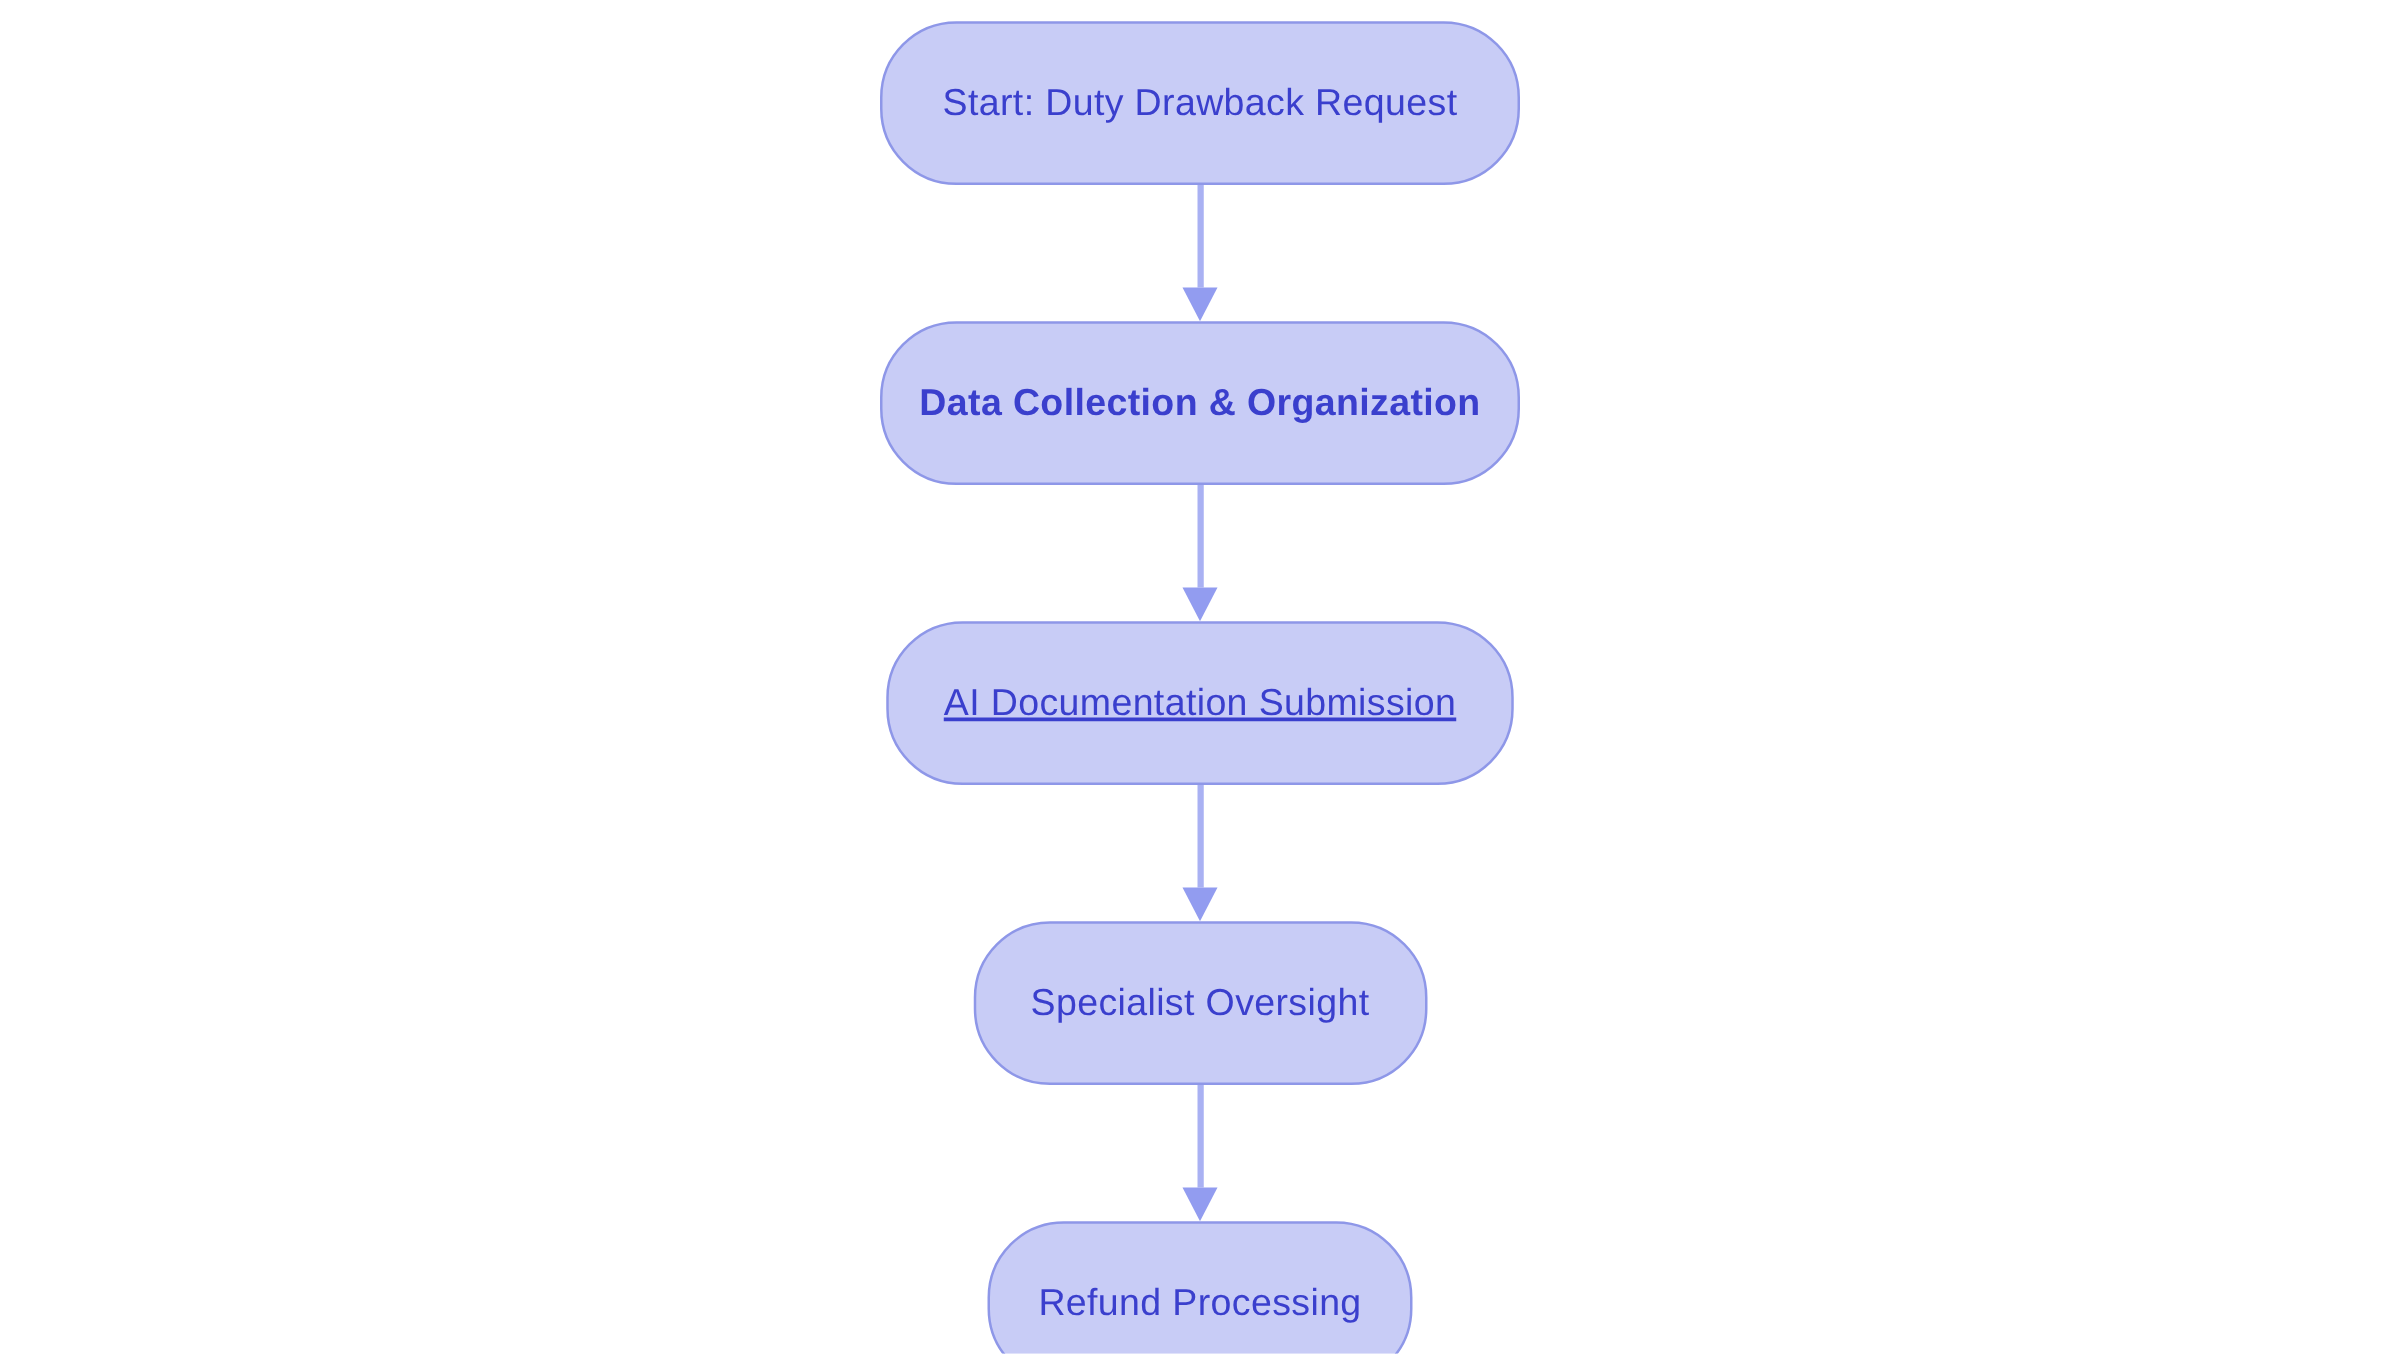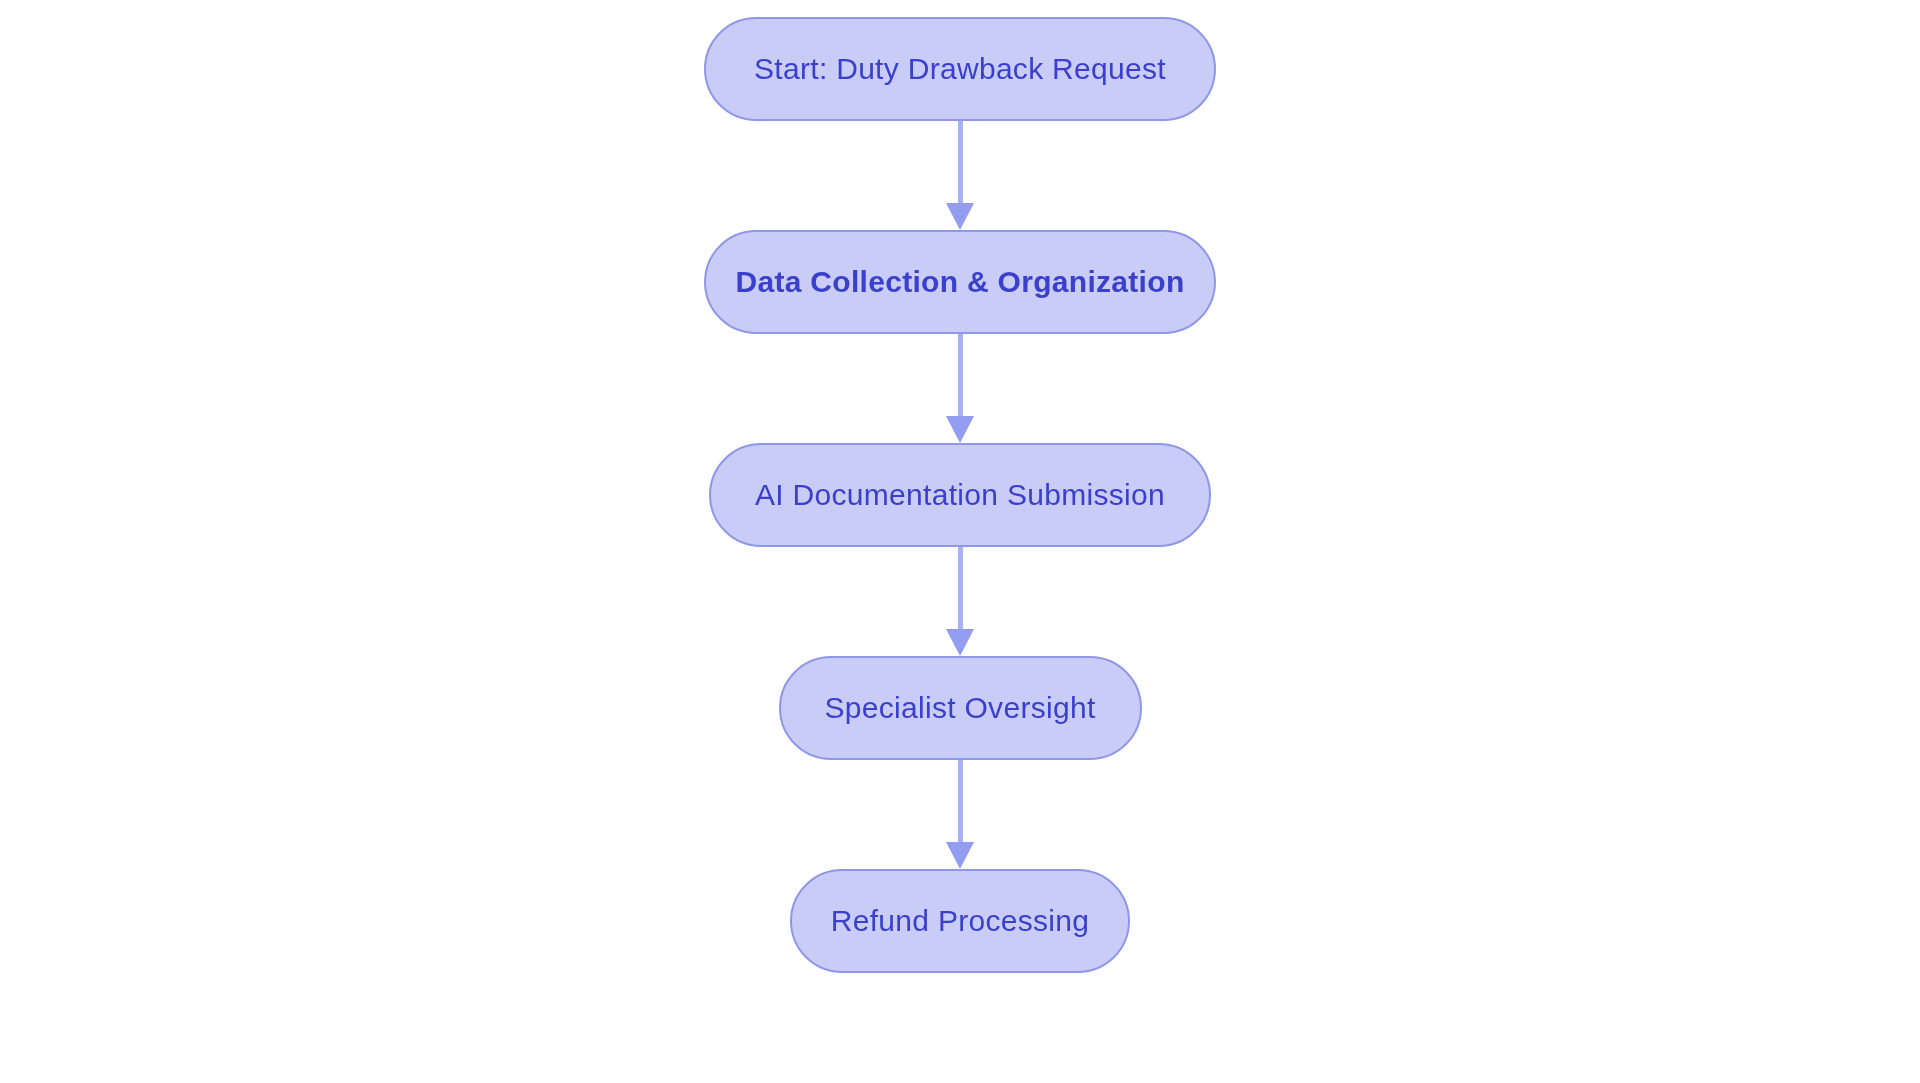--- a/index.html
+++ b/index.html
@@ -19,35 +19,35 @@
     position: absolute;
     left: 0;
     top: 17px;
     width: 100%;
     display: flex;
     flex-direction: column;
     align-items: center;
   }
   .node {
     box-sizing: border-box;
-    height: 104px;
+    height: 131px;
     border-radius: 61px;
     background: var(--node-fill, #c8ccf6);
     border: 2px solid var(--node-border, #8e97e8);
     color: var(--node-text, #3a3fcd);
     display: flex;
     align-items: center;
     justify-content: center;
     font-size: 30px;
     letter-spacing: 0.3px;
     white-space: nowrap;
   }
   .node-1 { width: 512px; }
   .node-2 { width: 512px; font-weight: bold; }
-  .node-3 { width: 502px; }
+  .node-3 { width: 502px; text-decoration: underline; }
   .node-4 { width: 363px; text-align: center; }
   .node-5 { width: 340px; }
   .arrow {
     height: 109px;
     display: flex;
     flex-direction: column;
     align-items: center;
   }
   .arrow-line {
     width: 5px;

